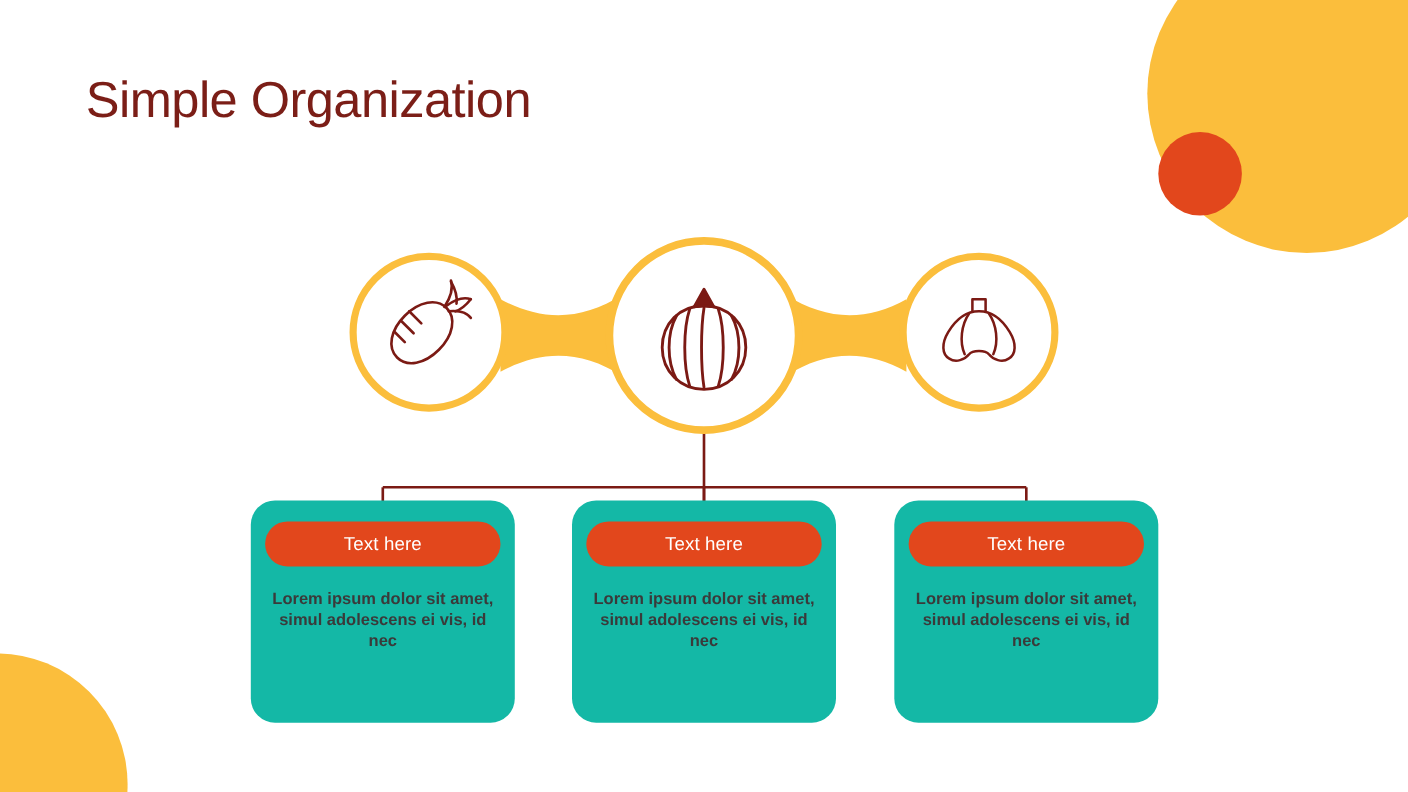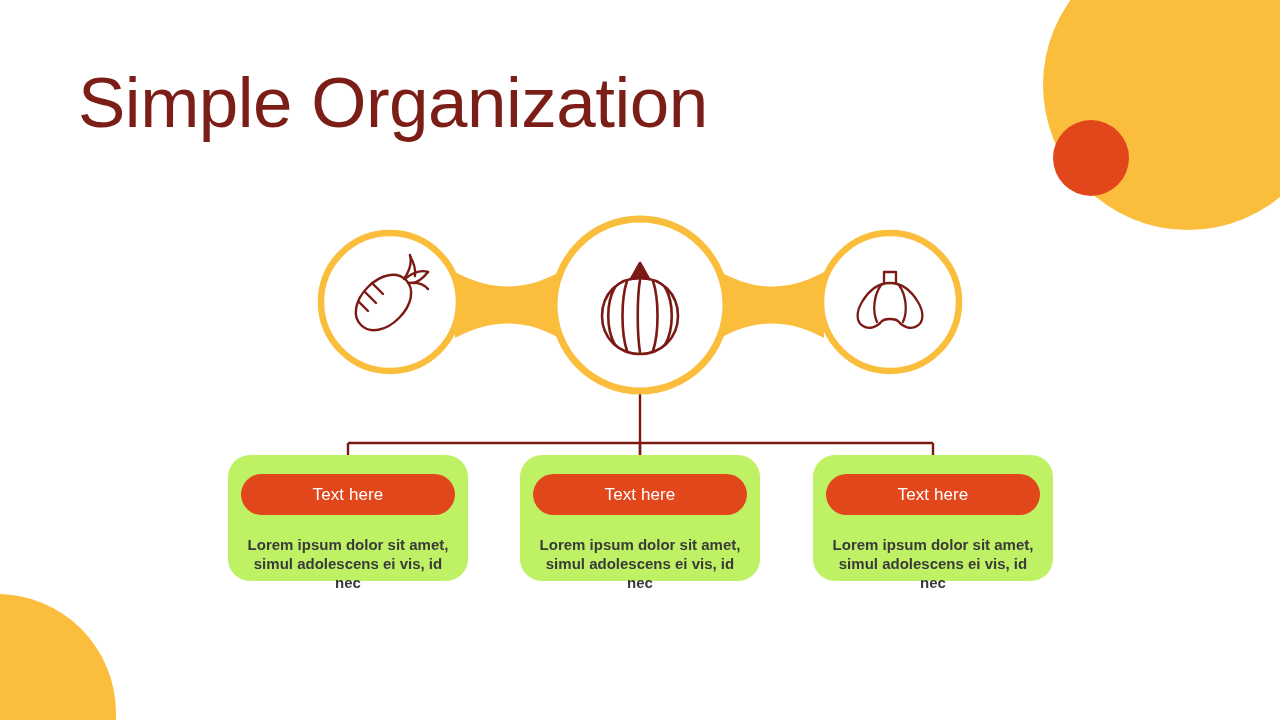--- a/index.html
+++ b/index.html
@@ -46,21 +46,21 @@
     height: 238px;
     border-radius: 50%;
     background: #FBBE3C;
   }
 
   
   .page-title {
     position: absolute;
     left: 78px;
     top: 66px;
-    font-size: 71px;
+    font-size: 46px;
     line-height: 1.05;
     font-weight: 400;
     color: #7B1E17;
     letter-spacing: -0.5px;
     white-space: nowrap;
   }
 
   
   .node-svg {
     position: absolute;
@@ -69,23 +69,23 @@
     width: 1280px;
     height: 720px;
     pointer-events: none;
   }
   .node-svg .clickable { pointer-events: auto; }
 
   
   .card {
     position: absolute;
     width: 240px;
-    height: 126px;
+    height: 202px;
     border-radius: 22px;
-    background: #bef264;
+    background: #14b8a6;
   }
   .card-1 { left: 228px; top: 455px; }
   .card-2 { left: 520px; top: 455px; }
   .card-3 { left: 813px; top: 455px; }
 
   .card-pill {
     position: absolute;
     left: 13px;
     top: 19px;
     width: 214px;

